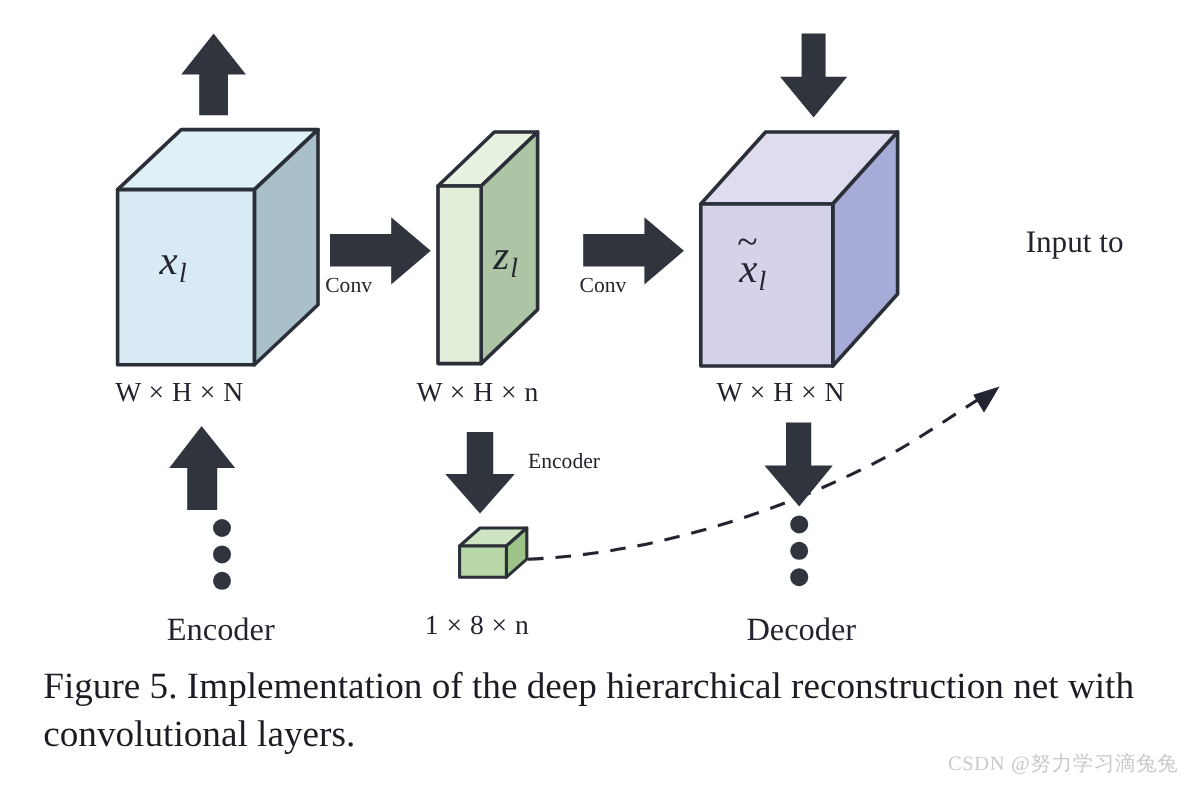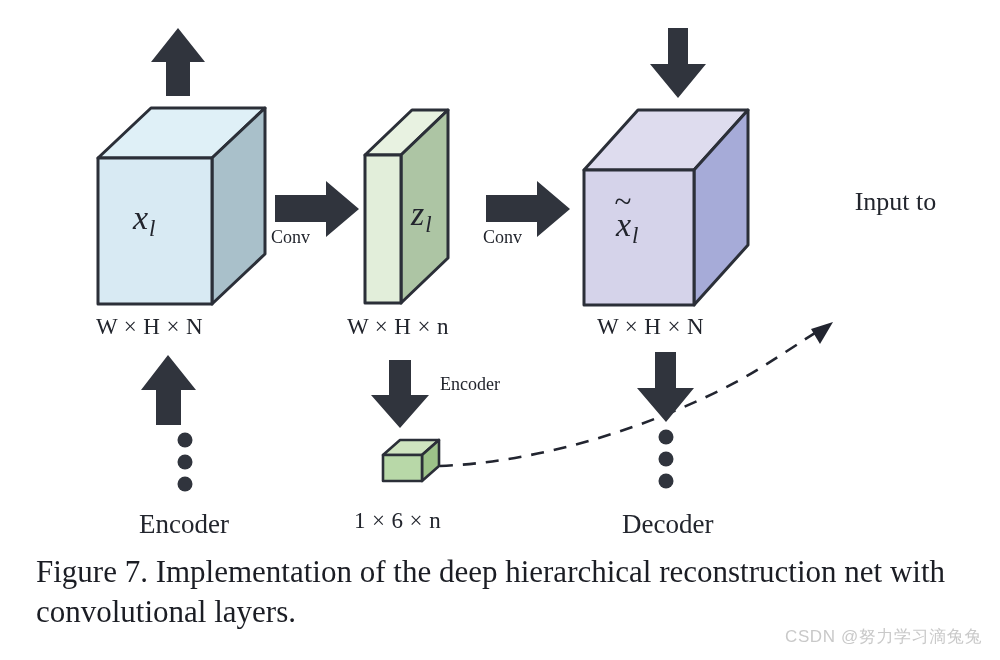--- a/index.html
+++ b/index.html
@@ -82,21 +82,21 @@
     line-height: 1.30;
     color: #1b1d24;
     font-family: "Liberation Serif", "DejaVu Serif", serif;
   }
   #watermark {
     position: absolute;
     right: 18px;
     bottom: 12px;
     font-size: 17px;
     color: #c9c9c9;
-    font-family: Liberation Sans, sans-serif;
+    font-family: Liberation Serif, serif;
     letter-spacing: 0.6px;
     white-space: nowrap;
   }
 </style>
 </head>
 <body>
 
 <div id="figure-root">
 
   <svg id="diagram-svg" viewBox="0 0 1000 548">
@@ -191,33 +191,33 @@
   <div class="dlabel math-label" style="left:616px; top:205px;">
     <span class="tilde-wrap"><span class="tilde-mark">~</span><span>x</span></span><span class="sub">l</span>
   </div>
 
   <div class="dlabel dim-label" style="left:96px; top:313px;">W × H × N</div>
 
   <div class="dlabel dim-label" style="left:347px; top:313px;">W × H × n</div>
 
   <div class="dlabel dim-label" style="left:597px; top:313px;">W × H × N</div>
 
-  <div class="dlabel dim-label" style="left:354px; top:507px;">1 × 6 × n</div>
+  <div class="dlabel dim-label" style="left:354px; top:507px;">1 × 8 × n</div>
 
   <div class="dlabel op-label" style="left:271px; top:227px;">Conv</div>
 
   <div class="dlabel op-label" style="left:483px; top:227px;">Conv</div>
 
   <div class="dlabel op-label" style="left:440px; top:374px;">Encoder</div>
 
   <div class="dlabel stage-label" style="left:139px; top:509px;">Encoder</div>
 
   <div class="dlabel stage-label" style="left:622px; top:509px;">Decoder</div>
 
   <div class="dlabel annot-label" style="left:808px; top:185px; width:175px;">
     <div>Input to</div>
   </div>
 
-  <div id="caption">Figure 7. Implementation of the deep hierarchical reconstruction net with convolutional layers.</div>
+  <div id="caption">Figure 5. Implementation of the deep hierarchical reconstruction net with convolutional layers.</div>
 
   <div id="watermark">CSDN @努力学习滴兔兔</div>
 
 </div>
 
 </body></html>

